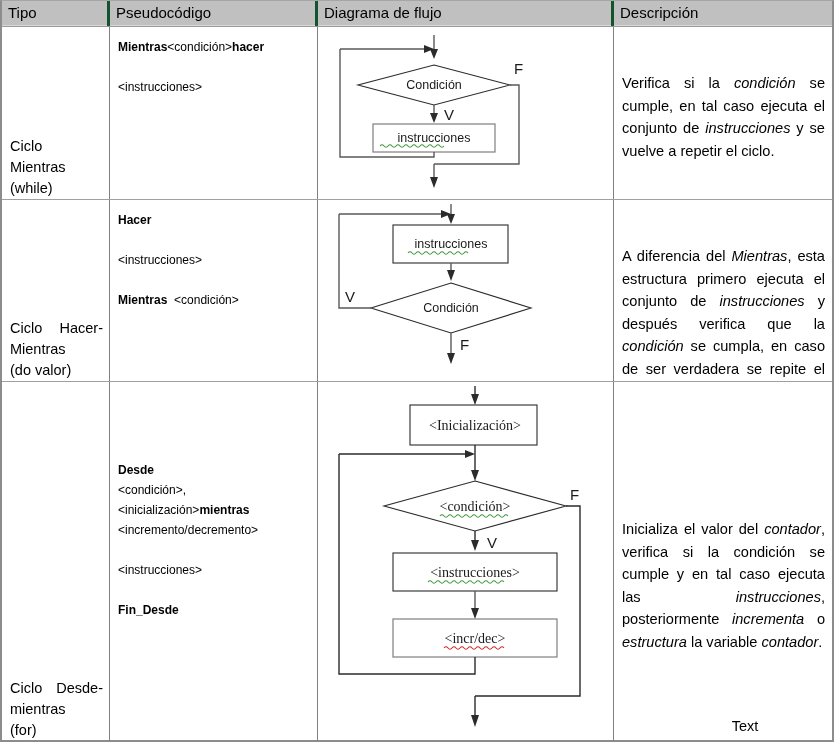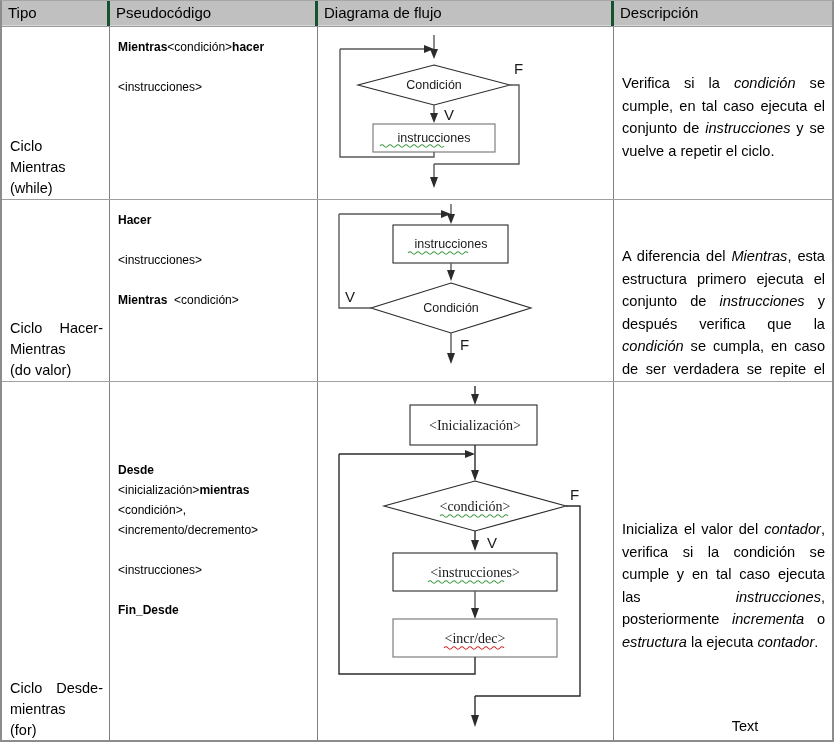--- a/index.html
+++ b/index.html
@@ -274,22 +274,22 @@
               <span>Ciclo</span>
               <span>Desde-</span>
             </span>
           <span class="ln">mientras</span>
           <span class="ln">(for)</span>
         </div>
       </div>
 
       <div class="cell c2 pseudo" style="padding-top:78px;">
         <p><b>Desde</b></p>
+        <p>&lt;condición&gt;,</p>
         <p><span>&lt;inicialización&gt;</span><b>mientras</b></p>
-        <p>&lt;condición&gt;,</p>
         <p>&lt;incremento/decremento&gt;</p>
         <div class="gap"></div>
         <p>&lt;instrucciones&gt;</p>
         <div class="gap"></div>
         <p><b>Fin_Desde</b></p>
       </div>
 
       <div class="cell c3 diag">
         <svg width="296" height="358" viewBox="0 0 296 358">
 
@@ -328,19 +328,19 @@
           <path class="squig-red" d="M126,266 q2,-2.4 4,0 q2,2.4 4,0 q2,-2.4 4,0 q2,2.4 4,0 q2,-2.4 4,0 q2,2.4 4,0 q2,-2.4 4,0 q2,2.4 4,0 q2,-2.4 4,0 q2,2.4 4,0 q2,-2.4 4,0 q2,2.4 4,0 q2,-2.4 4,0 q2,2.4 4,0 q2,-2.4 4,0"></path>
 
           <path class="ln-dark" d="M157,275 L157,292 L21,292 L21,72"></path>
 
           <path class="ln-dark" d="M157,314 L157,335"></path>
           <polygon points="153,333 161,333 157,345" fill="#2b2b2b"></polygon>
         </svg>
       </div>
 
       <div class="cell c4 desc desc-r3">
-        <span>Inicializa el valor del </span><i>contador</i><span>, verifica si la condición se cumple y en tal caso ejecuta las </span><i>instrucciones</i><span>, posteriormente </span><i>incrementa</i><span> o </span><i>estructura</i><span> la ejecuta </span><i>contador</i><span>.</span>
+        <span>Inicializa el valor del </span><i>contador</i><span>, verifica si la condición se cumple y en tal caso ejecuta las </span><i>instrucciones</i><span>, posteriormente </span><i>incrementa</i><span> o </span><i>estructura</i><span> la variable </span><i>contador</i><span>.</span>
         <div class="text-mark">Text</div>
       </div>
     </div>
 
   </div>
 </div>
 
 </body></html>

